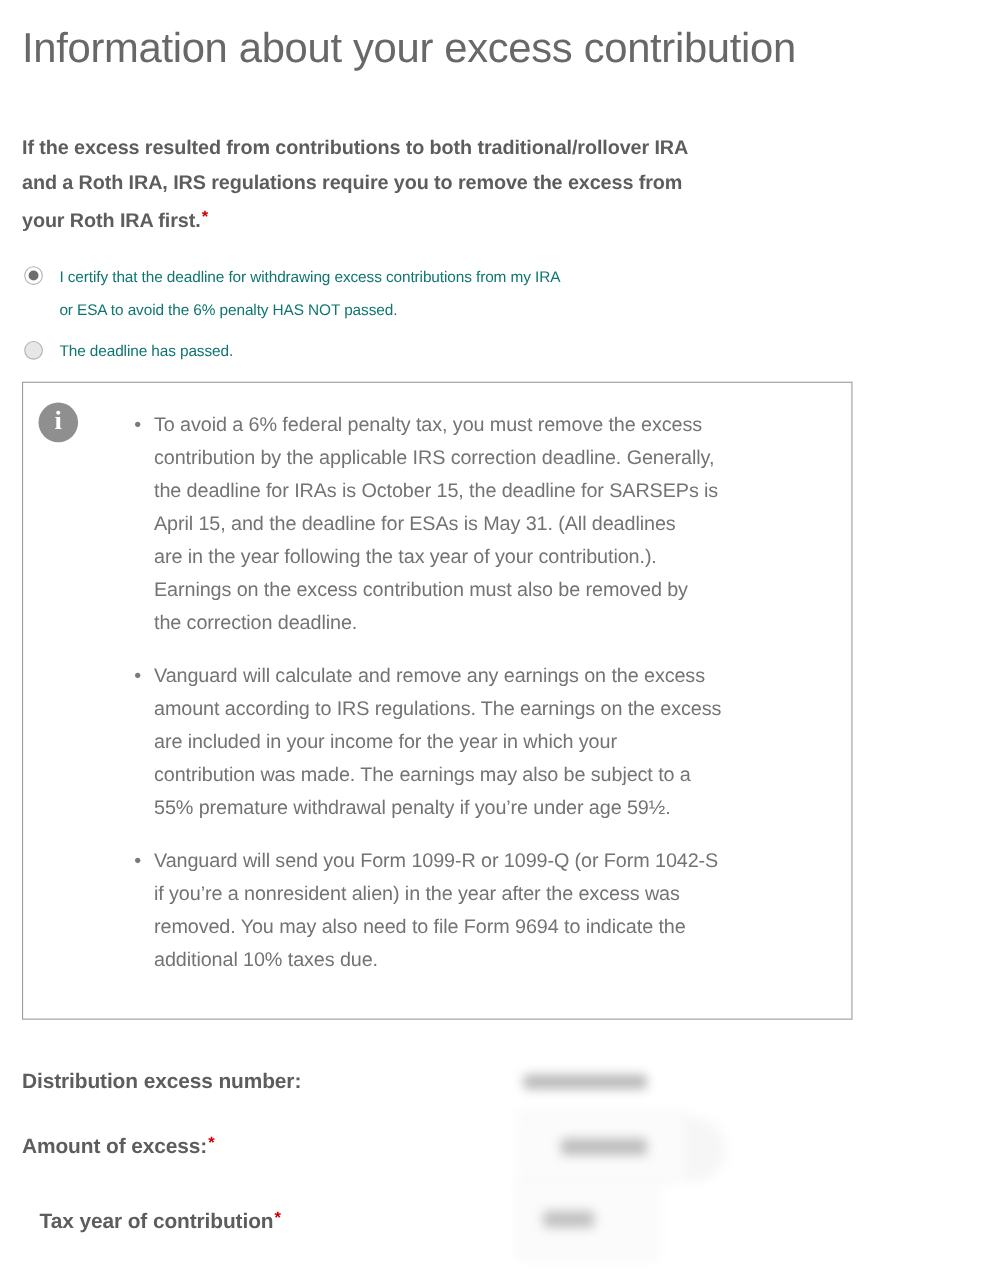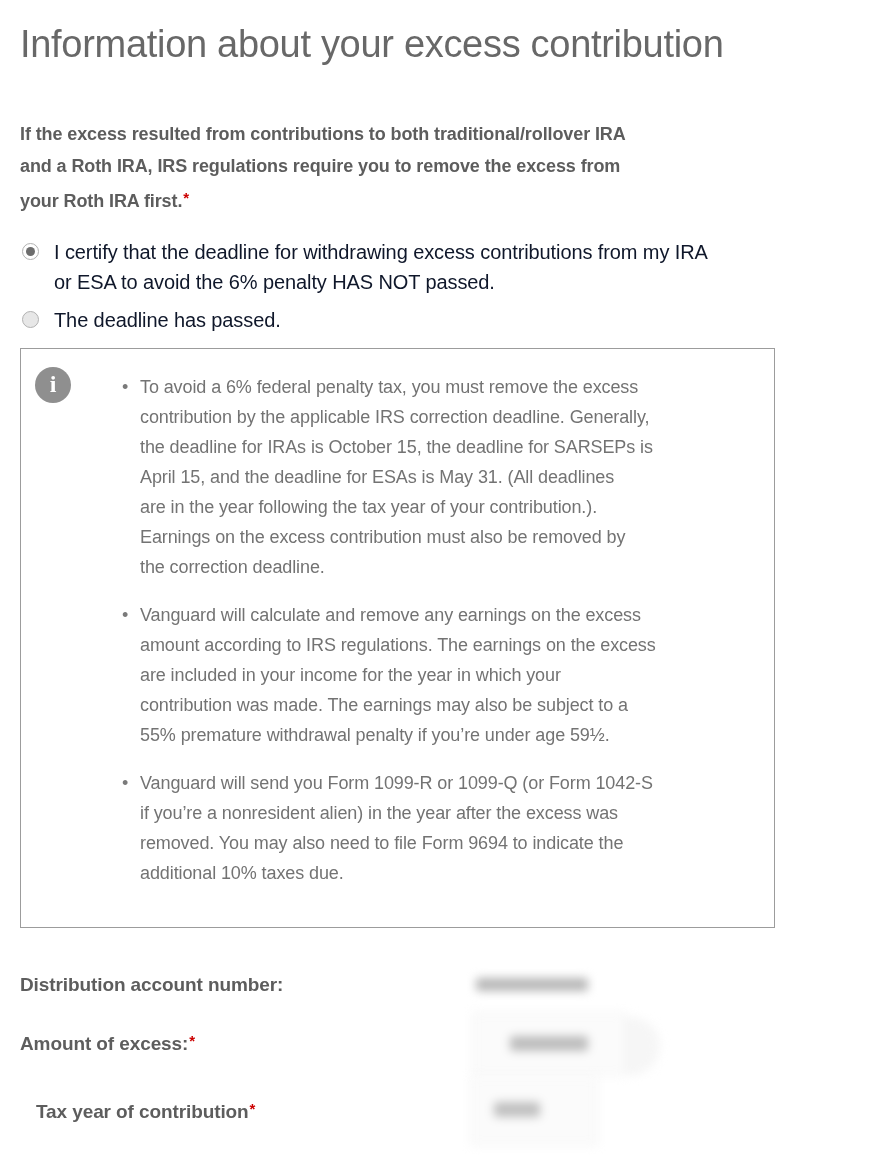--- a/index.html
+++ b/index.html
@@ -67,23 +67,23 @@
   .radio-row.selected .radio-circle { background: #ffffff; }
   .radio-row.selected .radio-circle::after {
     content: "";
     position: absolute;
     left: 3px; top: 3px;
     width: 9px; height: 9px;
     border-radius: 50%;
     background: #6d6d6d;
   }
   .radio-label {
-    font-size: 20px;
+    font-size: 14px;
     line-height: 30px;
-    color: #0f172a;
+    color: #0f766e;
     letter-spacing: -0.1px;
   }
 
   
   .info-box {
     position: relative;
     margin-top: 13px;
     width: 755px;
     min-height: 580px;
     box-sizing: border-box;
@@ -226,21 +226,21 @@
 55% premature withdrawal penalty if you’re under age 59½.</span></li>
       <li><span class="preline">Vanguard will send you Form 1099-R or 1099-Q (or Form 1042-S
 if you’re a nonresident alien) in the year after the excess was
 removed. You may also need to file Form 9694 to indicate the
 additional 10% taxes due.</span></li>
     </ul>
   </div>
 
   <div class="form-area">
 
-    <div class="field-label label-1"><span>Distribution account number:</span></div>
+    <div class="field-label label-1"><span>Distribution excess number:</span></div>
     <div class="blurwrap blur-acct">
       <div class="redact-text"></div>
     </div>
 
     <div class="field-label label-2"><span>Amount of excess:</span><span class="req">*</span></div>
     <div class="blurwrap blur-amount">
       <div class="amount-bubble"></div>
       <div class="amount-box"></div>
       <div class="amount-text"></div>
     </div>

